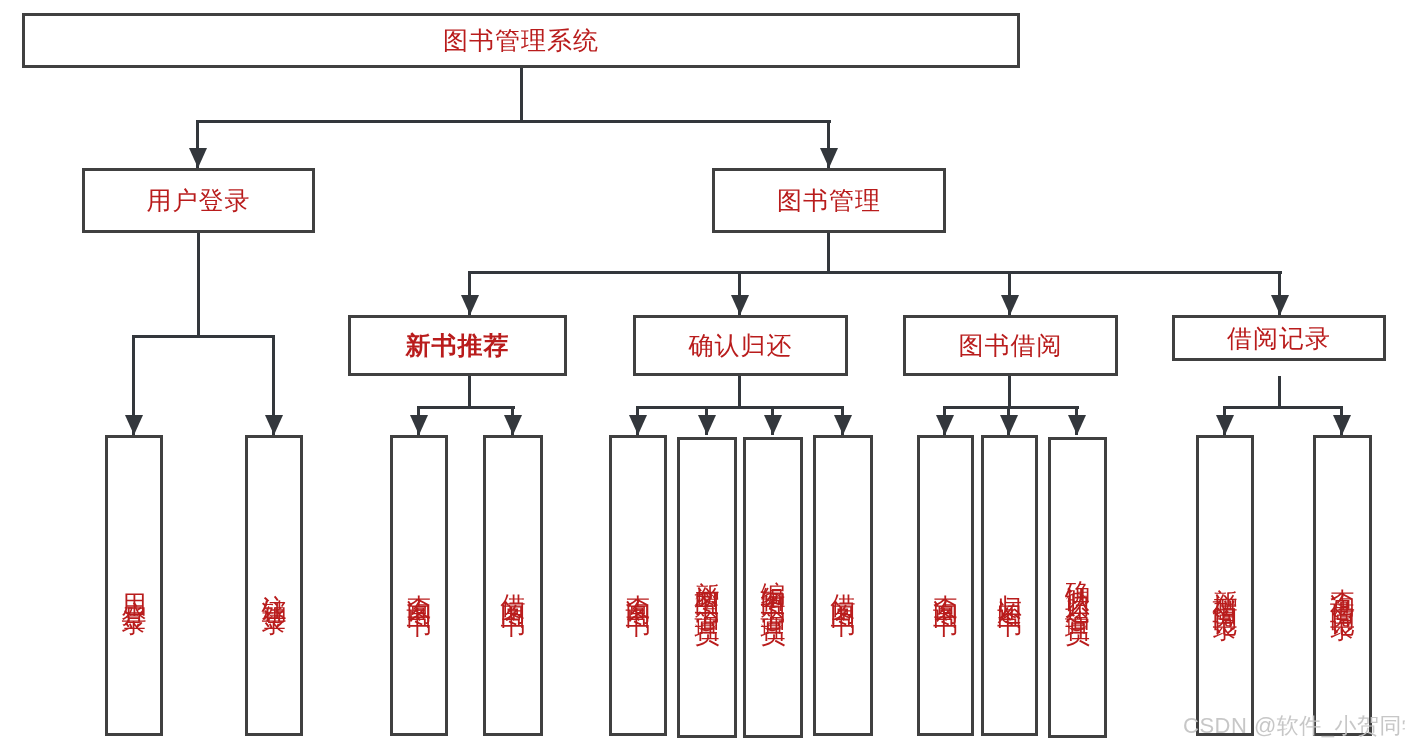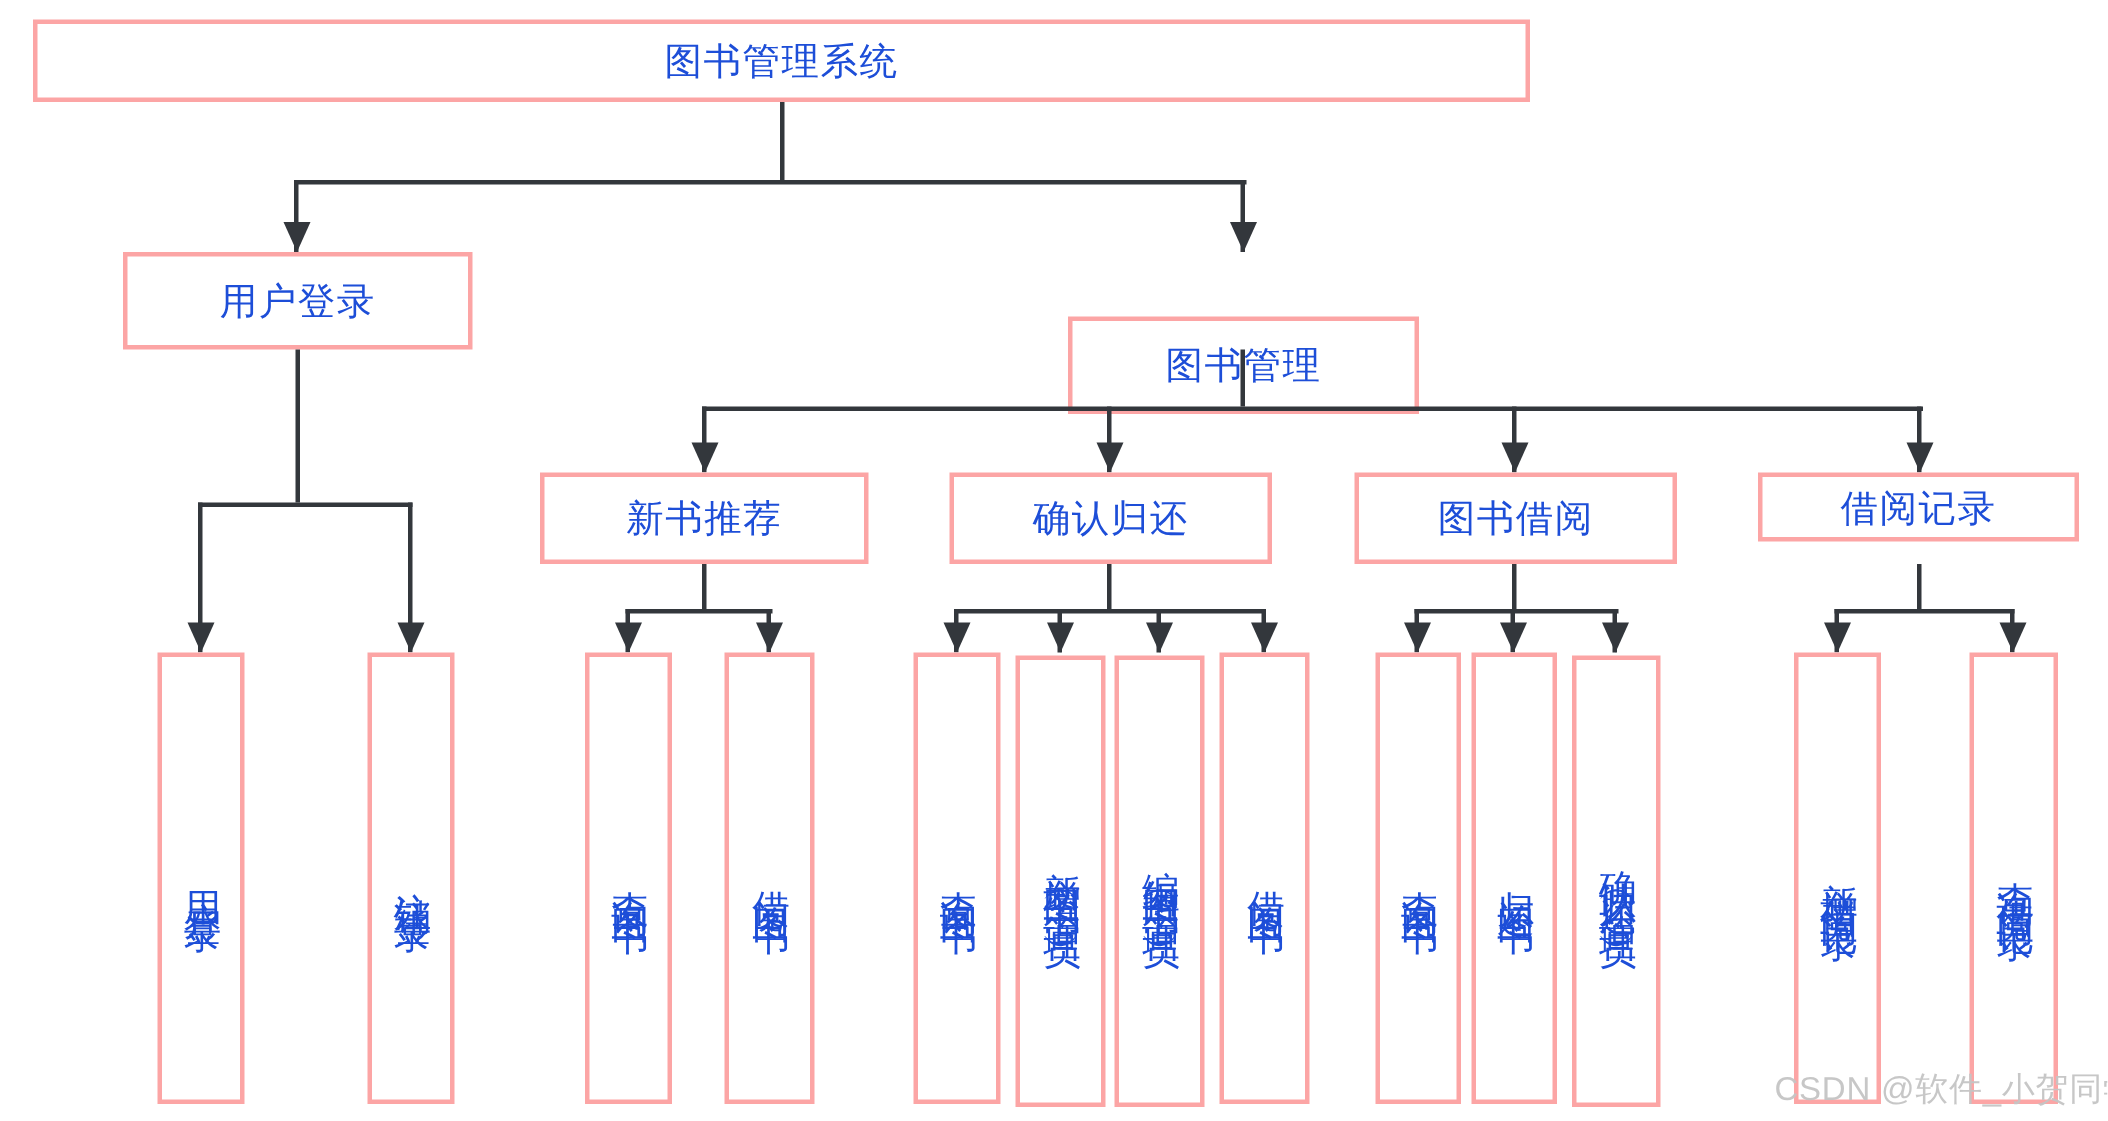--- a/index.html
+++ b/index.html
@@ -1,22 +1,22 @@
 <!DOCTYPE html>
 <html><head>
 <meta charset="utf-8">
 <style>
   html,body{margin:0;padding:0;background:#ffffff;}
   .canvas{
     position:relative;width:1405px;height:747px;background:#ffffff;overflow:hidden;
     font-family:"Liberation Sans","DejaVu Sans",sans-serif;
   }
   .box{
-    position:absolute;box-sizing:border-box;border:3px solid #fca5a5;background:#ffffff;
-    display:flex;align-items:center;justify-content:center;color:#1d4ed8;
+    position:absolute;box-sizing:border-box;border:3px solid #404040;background:#ffffff;
+    display:flex;align-items:center;justify-content:center;color:#b91c1c;
   }
   .hbox{font-size:25px;letter-spacing:1px;white-space:nowrap;}
   .vbox .vt{
     writing-mode:vertical-rl;text-orientation:mixed;
     font-size:25px;letter-spacing:6px;line-height:1;white-space:nowrap;
   }
   .line{position:absolute;background:#33373c;}
   .arrow{position:absolute;width:3px;background:#33373c;}
   .arrow::after{
     content:"";position:absolute;bottom:0;left:50%;transform:translateX(-50%);
@@ -34,35 +34,35 @@
 <div class="canvas">
 
   <div class="box hbox" style="left:22px;top:13px;width:998px;height:55px;">图书管理系统</div>
 
   <div class="line" style="left:520px;top:68px;width:3px;height:53px;"></div>
   <div class="line" style="left:197px;top:120px;width:634px;height:3px;"></div>
   <div class="arrow" style="left:196px;top:120px;height:48px;"></div>
   <div class="arrow" style="left:827px;top:120px;height:48px;"></div>
 
   <div class="box hbox" style="left:82px;top:168px;width:233px;height:65px;">用户登录</div>
-  <div class="box hbox" style="left:712px;top:168px;width:234px;height:65px;margin-top:43px;">图书管理</div>
+  <div class="box hbox" style="left:712px;top:168px;width:234px;height:65px;">图书管理</div>
 
   <div class="line" style="left:197px;top:233px;width:3px;height:102px;"></div>
   <div class="line" style="left:132px;top:335px;width:143px;height:3px;"></div>
   <div class="arrow" style="left:132px;top:335px;height:100px;"></div>
   <div class="arrow" style="left:272px;top:335px;height:100px;"></div>
 
   <div class="line" style="left:827px;top:233px;width:3px;height:38px;"></div>
   <div class="line" style="left:468px;top:271px;width:814px;height:3px;"></div>
   <div class="arrow" style="left:468px;top:271px;height:44px;"></div>
   <div class="arrow" style="left:738px;top:271px;height:44px;"></div>
   <div class="arrow" style="left:1008px;top:271px;height:44px;"></div>
   <div class="arrow" style="left:1278px;top:271px;height:44px;"></div>
 
-  <div class="box hbox" style="left:360px;top:315px;width:219px;height:61px;">新书推荐</div>
+  <div class="box hbox" style="left:348px;top:315px;width:219px;height:61px;font-weight:bold;">新书推荐</div>
   <div class="box hbox" style="left:633px;top:315px;width:215px;height:61px;">确认归还</div>
   <div class="box hbox" style="left:903px;top:315px;width:215px;height:61px;">图书借阅</div>
   <div class="box hbox" style="left:1172px;top:315px;width:214px;height:46px;">借阅记录</div>
 
   <div class="line" style="left:468px;top:376px;width:3px;height:30px;"></div>
   <div class="line" style="left:417px;top:406px;width:98px;height:3px;"></div>
   <div class="arrow" style="left:417px;top:406px;height:29px;"></div>
   <div class="arrow" style="left:511px;top:406px;height:29px;"></div>
 
   <div class="line" style="left:738px;top:376px;width:3px;height:30px;"></div>

